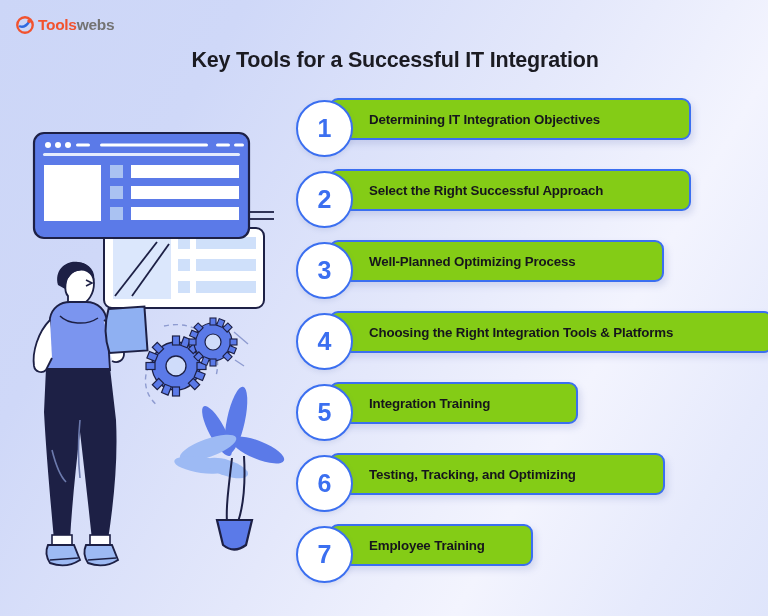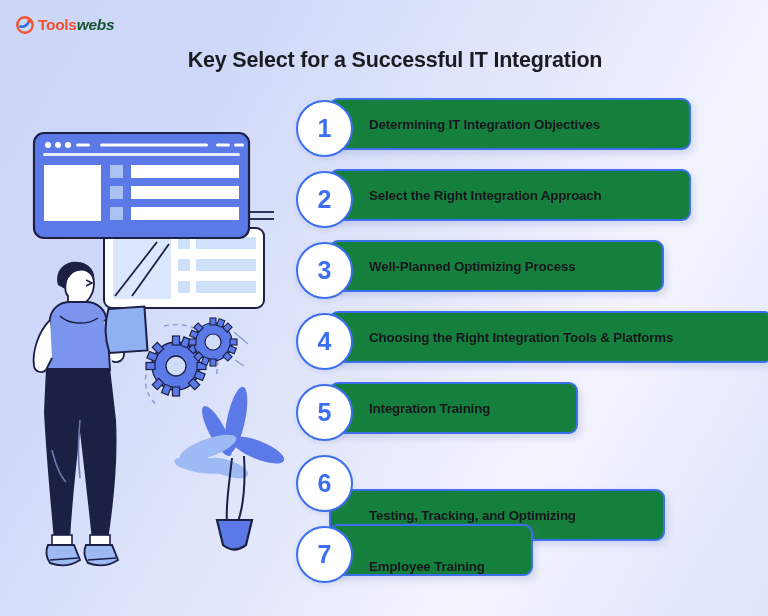--- a/index.html
+++ b/index.html
@@ -8,35 +8,35 @@
     font-family:"Liberation Sans", sans-serif;
     background:linear-gradient(120deg,#ccd6f7 0%,#cfd8f8 22%,#e4e8fb 52%,#f3f4fe 72%,#e6eafc 88%,#dfe5fb 100%);
     position:relative; overflow:hidden;
   }
 
   
   .logo { position:absolute; left:16px; top:16px; display:flex; align-items:center; gap:4px; }
   .logo-mark { width:18px; height:18px; flex:0 0 18px; }
   .logo-text { font-size:15.5px; font-weight:bold; letter-spacing:-0.3px; line-height:1; }
   .logo-text .g { color:#f2522e; }
-  .logo-text .w { color:#14532d;font-style:italic; }
+  .logo-text .w { color:#737373; }
 
   
   .title {
     position:absolute; left:160px; top:48px; width:470px;
     font-size:21.5px; font-weight:bold; color:#1b1b22;
     letter-spacing:-0.2px; text-align:center;
   }
 
   
   .steps { position:absolute; left:296px; top:98px; }
   .step { position:relative; height:60px; margin-bottom:11px; }
   .step-box {
-    position:absolute; left:33px; top:0; height:52px;
-    background:#15803d; border:2px solid #3b6ff0; border-radius:9px;
+    position:absolute; left:33px; top:0; height:42px;
+    background:#84cc16; border:2px solid #3b6ff0; border-radius:9px;
     box-shadow:3px 4px 7px rgba(110,125,185,0.22);
     display:flex; align-items:center;
   }
   .step-label {
     padding-left:38px; padding-right:18px;
     font-size:13.3px; font-weight:bold; color:#16161c; letter-spacing:-0.15px;
     white-space:nowrap;
   }
   .step-badge {
     position:absolute; left:0; top:2px; width:57px; height:57px;
@@ -59,21 +59,21 @@
       <circle cx="10" cy="10" r="8.6" fill="none" stroke="#f2522e" stroke-width="2.6"></circle>
       <path d="M4.4 11.6 C7.6 12.6 11.8 10.6 14.6 6.4" fill="none" stroke="#2f6ae0" stroke-width="2.6" stroke-linecap="round"></path>
       <circle cx="14.8" cy="5.6" r="2.3" fill="#f2522e"></circle>
     </svg>
   </span>
   <span class="logo-text">
     <span class="g">Tools</span><span class="w">webs</span>
   </span>
 </div>
 
-<div class="title">Key Select for a Successful IT Integration</div>
+<div class="title">Key Tools for a Successful IT Integration</div>
 
 <div class="illus">
   <svg viewBox="0 0 280 470" width="280" height="470">
 
     <g>
       <rect x="92" y="108" width="160" height="80" rx="8" fill="#fff" stroke="#1d2045" stroke-width="2"></rect>
       <rect x="101" y="117" width="58" height="62" fill="#dbe7fc"></rect>
       <line x1="103" y1="176" x2="145" y2="122" stroke="#1d2045" stroke-width="1.8"></line>
       <line x1="120" y1="176" x2="157" y2="124" stroke="#1d2045" stroke-width="1.8"></line>
       <rect x="166" y="117" width="12" height="12" fill="#cfe0fa"></rect>
@@ -196,21 +196,21 @@
     <div class="step-box" style="width: 362px;">
       <span class="step-label">Determining IT Integration Objectives</span>
     </div>
     <div class="step-badge">
       <span class="step-num">1</span>
     </div>
   </div>
 
   <div class="step">
     <div class="step-box" style="width: 362px;">
-      <span class="step-label">Select the Right Integration Approach</span>
+      <span class="step-label">Select the Right Successful Approach</span>
     </div>
     <div class="step-badge">
       <span class="step-num">2</span>
     </div>
   </div>
 
   <div class="step">
     <div class="step-box" style="width: 335px;">
       <span class="step-label">Well-Planned Optimizing Process</span>
     </div>
@@ -231,30 +231,30 @@
   <div class="step">
     <div class="step-box" style="width: 249px;">
       <span class="step-label">Integration Training</span>
     </div>
     <div class="step-badge">
       <span class="step-num">5</span>
     </div>
   </div>
 
   <div class="step">
-    <div class="step-box" style="width: 336px; margin-top: 36px;">
+    <div class="step-box" style="width: 336px;">
       <span class="step-label">Testing, Tracking, and Optimizing</span>
     </div>
     <div class="step-badge">
       <span class="step-num">6</span>
     </div>
   </div>
 
   <div class="step">
-    <div class="step-box" style="width: 204px; align-items: flex-end;">
+    <div class="step-box" style="width: 204px;">
       <span class="step-label">Employee Training</span>
     </div>
     <div class="step-badge">
       <span class="step-num">7</span>
     </div>
   </div>
 
 </div>
 
 </body></html>

